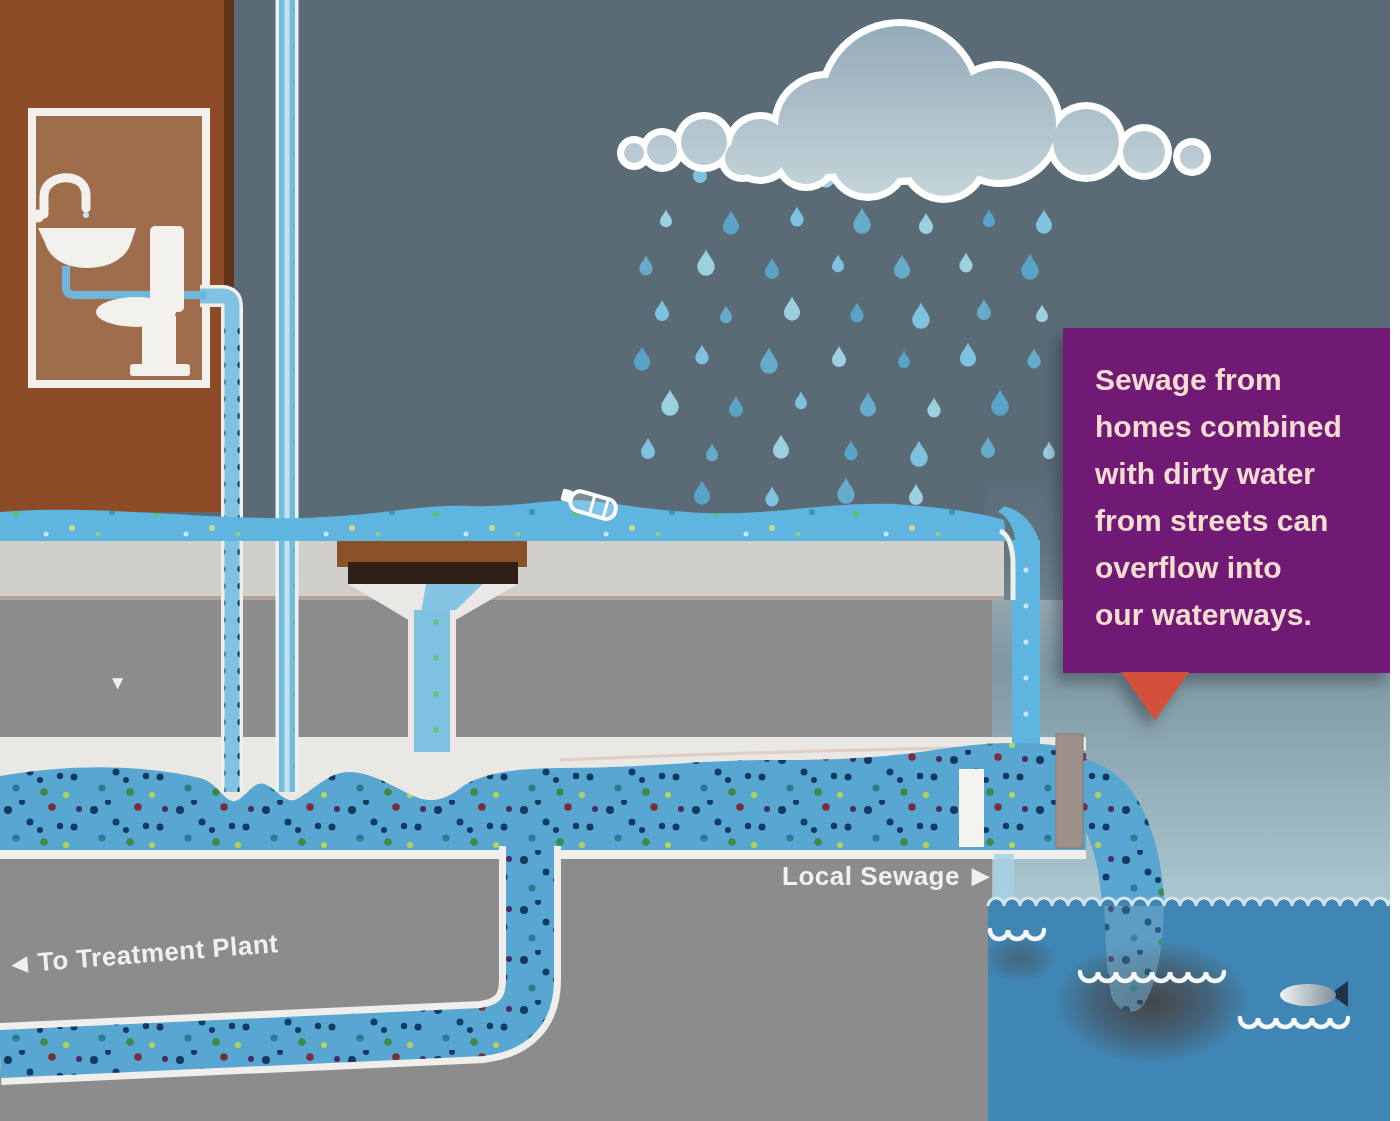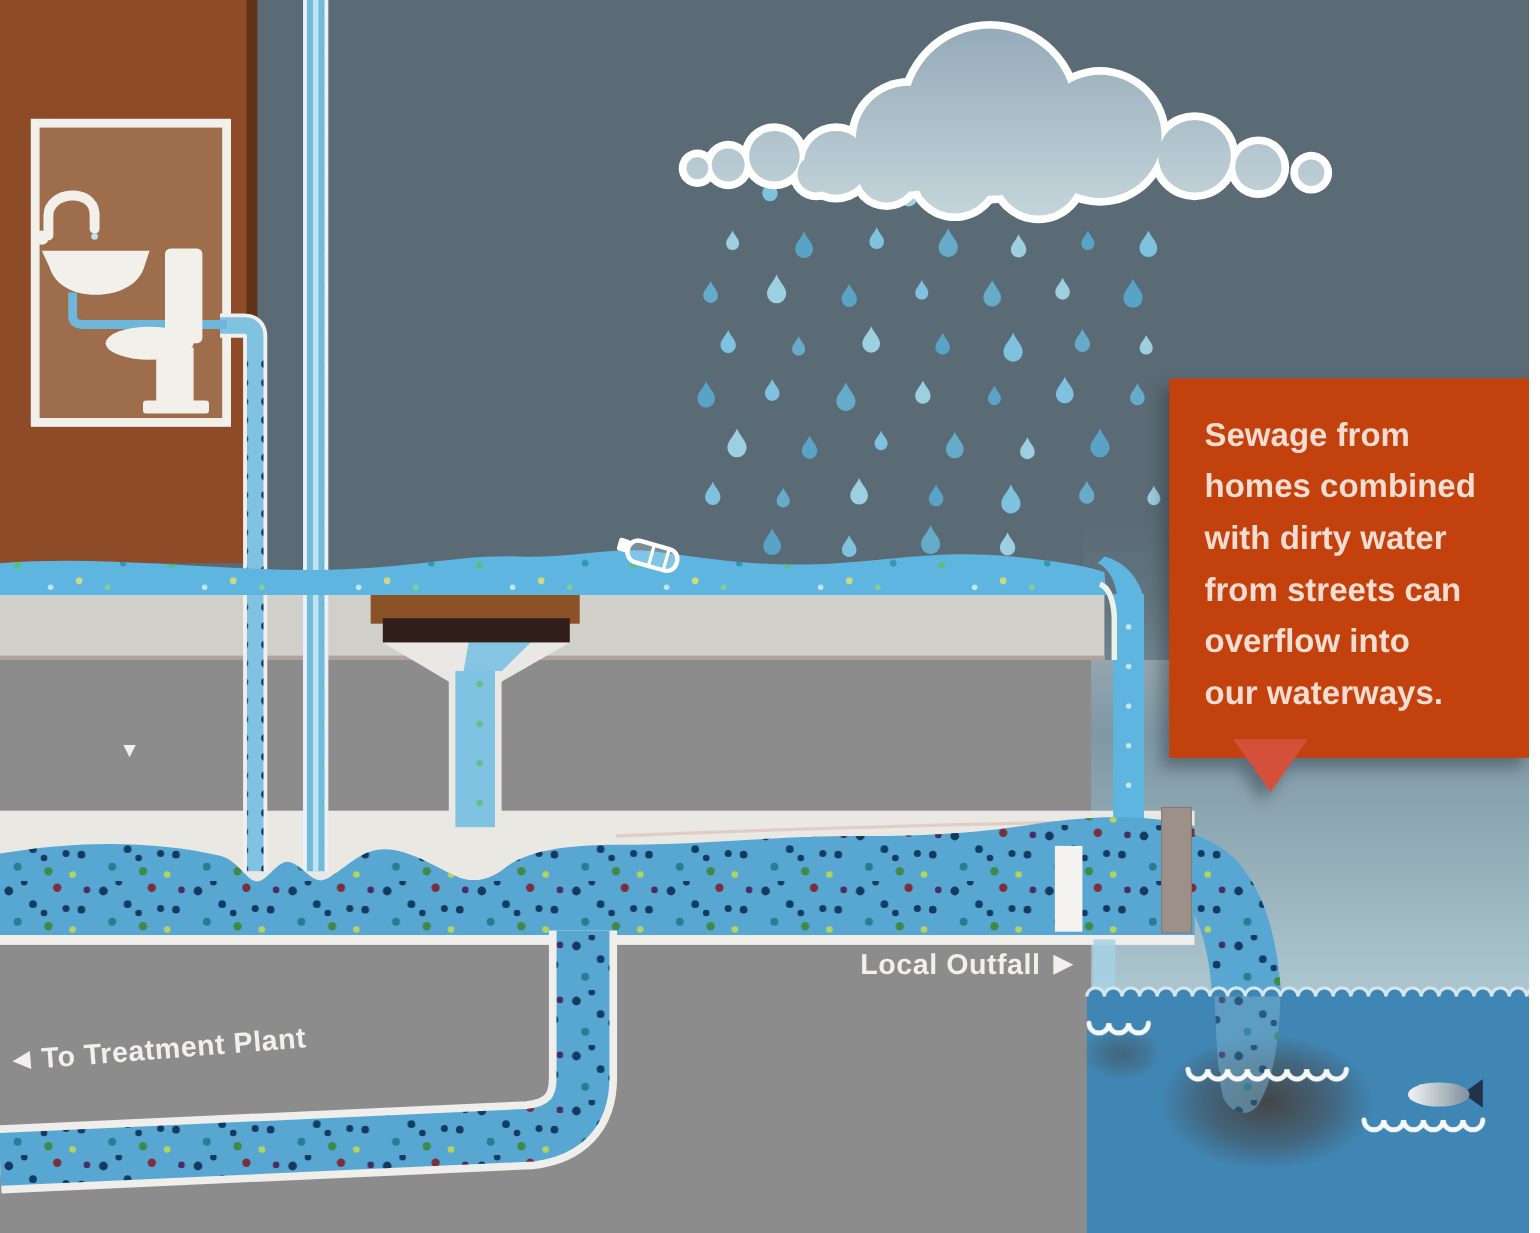--- a/index.html
+++ b/index.html
@@ -28,21 +28,21 @@
   #lbl-combined{left:26px;top:636px;width:184px;text-align:center;}
   #lbl-combined .arr{font-size:19px;line-height:18px;margin-top:2px;}
   #lbl-outfall{left:782px;top:858px;display:flex;align-items:center;gap:12px;}
   #lbl-outfall .arr{font-size:22px;}
   #lbl-treatment{left:12px;top:946px;display:flex;align-items:center;gap:10px;
                  transform:rotate(-4.5deg);transform-origin:left center;}
   #lbl-treatment .arr{font-size:20px;}
   
   #callout-wrap{left:1063px;top:328px;width:329px;height:400px;
                 filter:drop-shadow(-7px 9px 7px rgba(45,52,62,.45));}
-  #callout{position:absolute;left:0;top:16px;width:329px;height:345px;background:#c2410c;}
+  #callout{position:absolute;left:0;top:0;width:329px;height:345px;background:#701a75;}
   #callout-text{position:absolute;left:32px;top:28px;width:272px;
                 color:#f6ddd1;font-weight:bold;font-size:30px;line-height:47px;
                 white-space:pre-line;}
   #callout-tail{position:absolute;left:58px;top:344px;width:0;height:0;
                 border-left:34px solid transparent;border-right:34px solid transparent;
                 border-top:48px solid #d5503b;}
 </style>
 </head>
 <body>
 
@@ -285,21 +285,21 @@
         <rect x="130" y="364" width="60" height="12" rx="3"></rect>
       </g>
     </g>
   </svg>
 
   <div class="abs lbl" id="lbl-combined">
     <div class="arr">▼</div>
   </div>
 
   <div class="abs lbl" id="lbl-outfall">
-    <span>Local Outfall</span>
+    <span>Local Sewage</span>
     <span class="arr">▶</span>
   </div>
 
   <div class="abs lbl" id="lbl-treatment">
     <span class="arr">◀</span>
     <span>To Treatment Plant</span>
   </div>
 
   <div class="abs" id="callout-wrap">
     <div id="callout">

